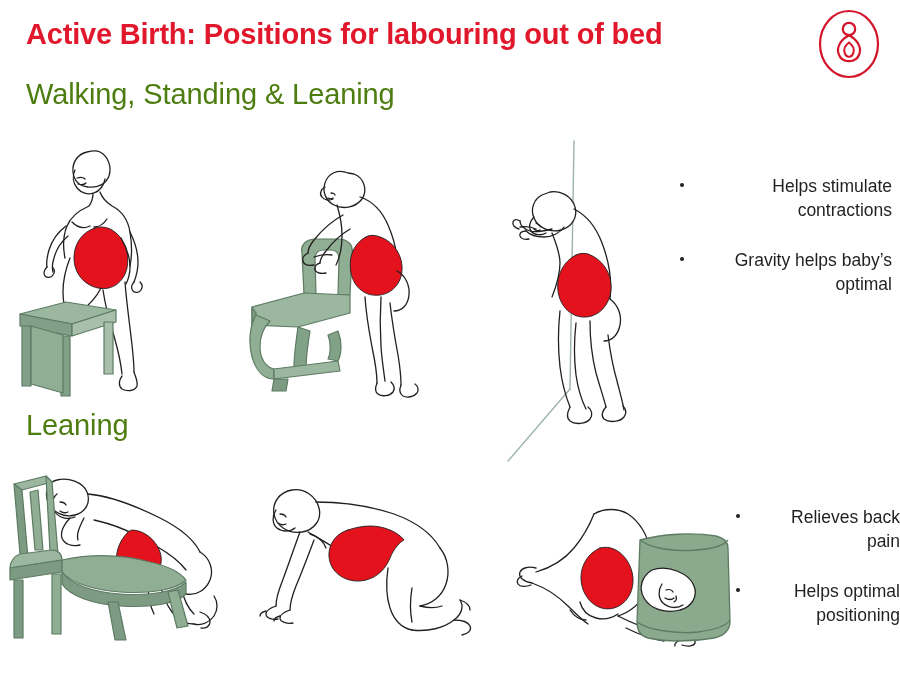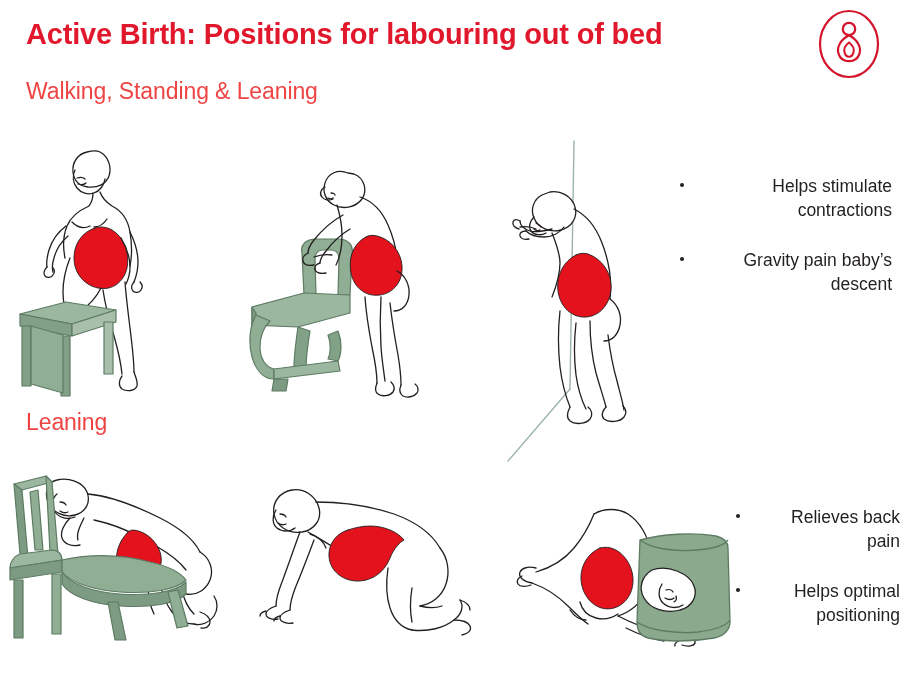--- a/index.html
+++ b/index.html
@@ -35,23 +35,23 @@
     position: absolute;
     right: 18px;
     top: 8px;
     width: 66px;
     height: 72px;
   }
 
   
   .section-heading {
     position: absolute;
-    font-size: 23px;
+    font-size: 29px;
     font-weight: 400;
-    color: #ef4444;
+    color: #4d7c0f;
     letter-spacing: -0.1px;
     white-space: nowrap;
   }
   #heading-walking { left: 26px; top: 78px; }
   #heading-kneeling { left: 26px; top: 409px; }
 
   
   .bullet-list {
     position: absolute;
     margin: 0;
@@ -247,21 +247,21 @@
     </svg>
   </div>
 
   <ul id="bullets-walking" class="bullet-list">
     <li class="bullet-item">
       <span class="bullet-dot"></span>
       <span>Helps stimulate contractions</span>
     </li>
     <li class="bullet-item">
       <span class="bullet-dot"></span>
-      <span>Gravity pain baby’s descent</span>
+      <span>Gravity helps baby’s optimal</span>
     </li>
   </ul>
 
   <div id="heading-kneeling" class="section-heading">Leaning</div>
 
   <div id="fig-knchair" class="figure">
     <svg viewBox="0 0 245 180" aria-hidden="true">
 
       <g fill="none" stroke="#231f20" stroke-width="1.3" stroke-linecap="round" stroke-linejoin="round">
 

